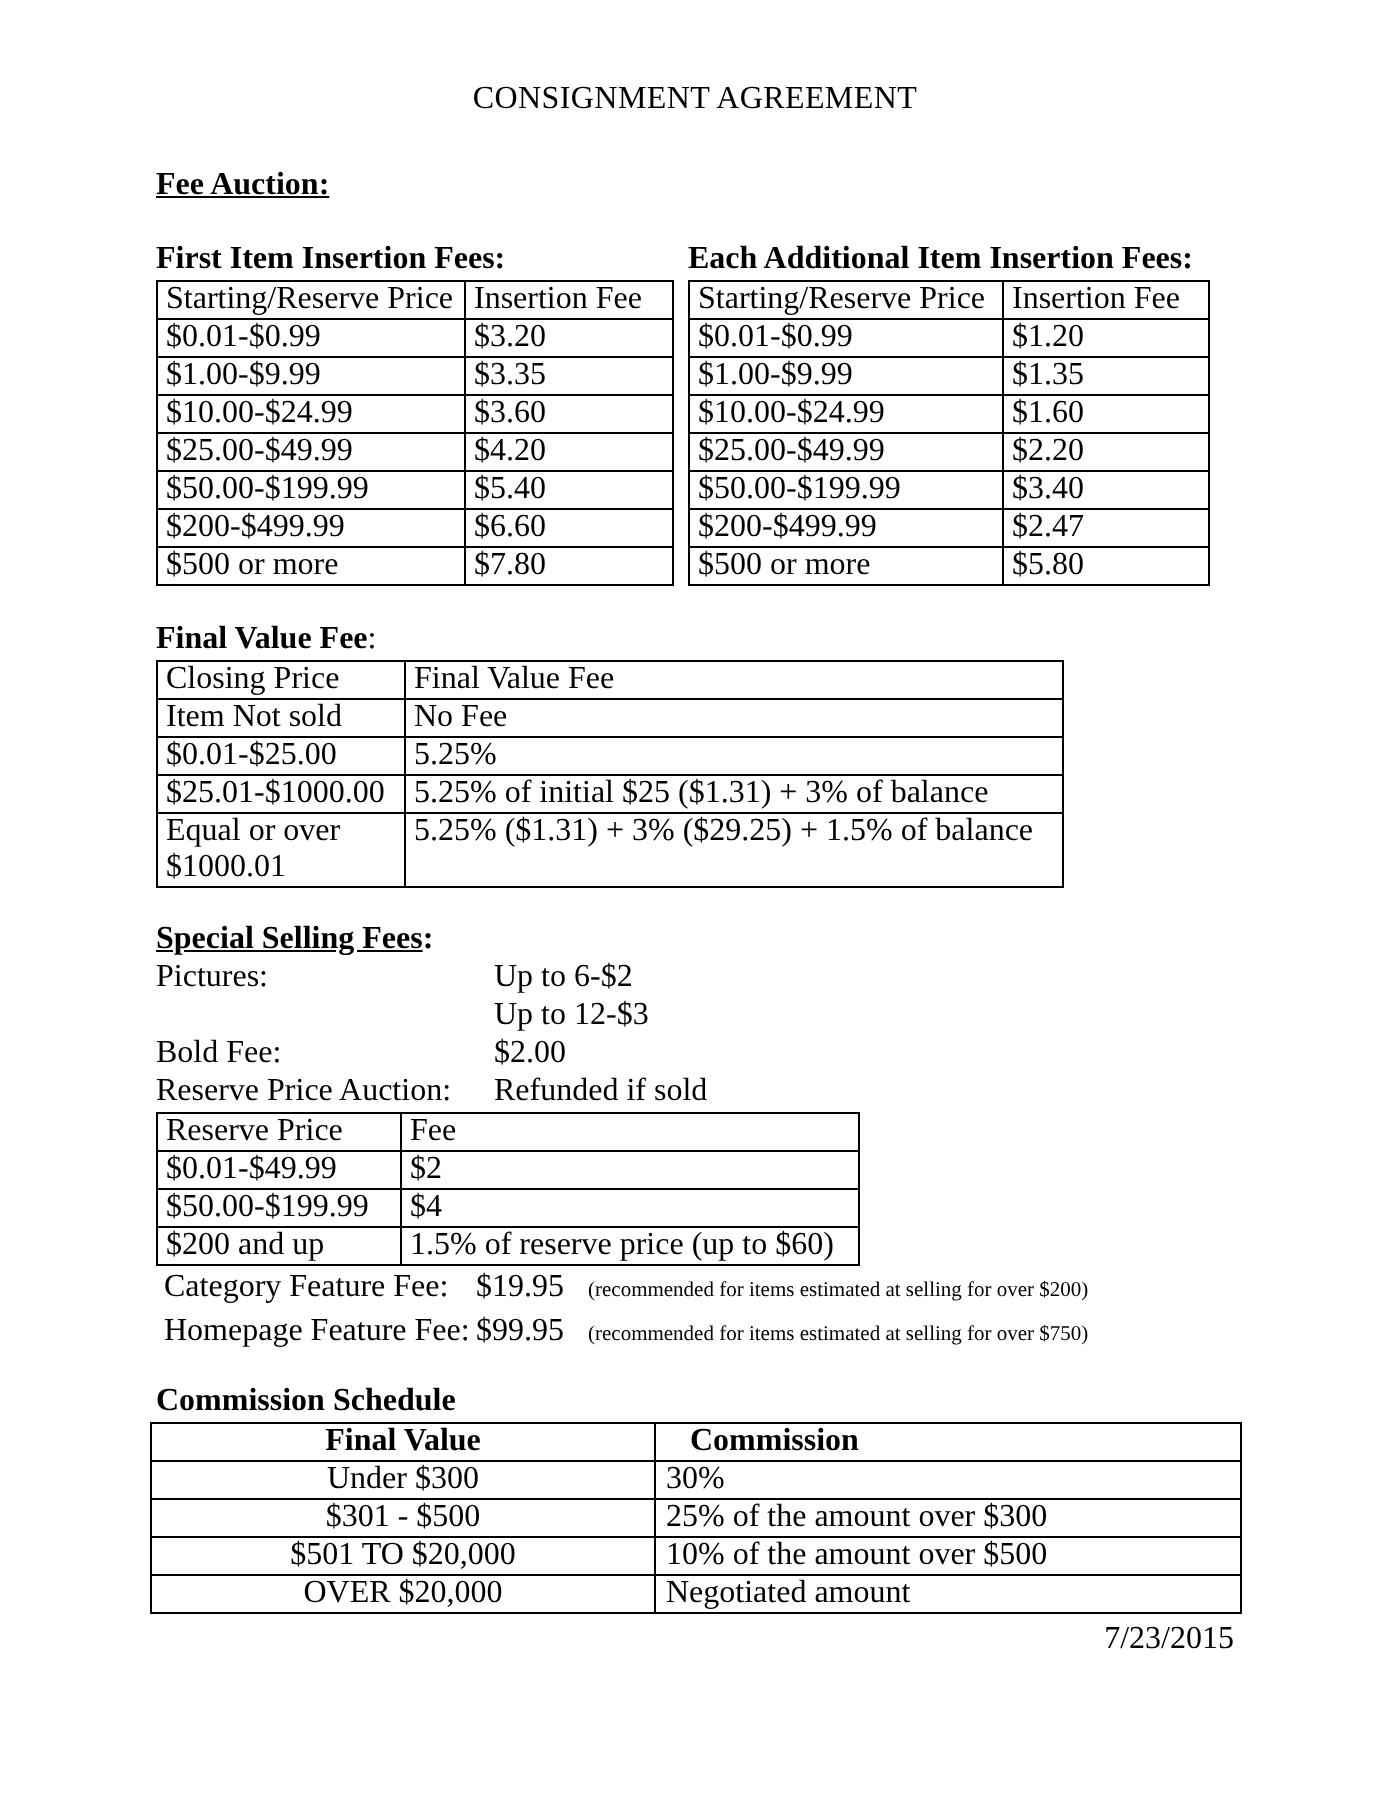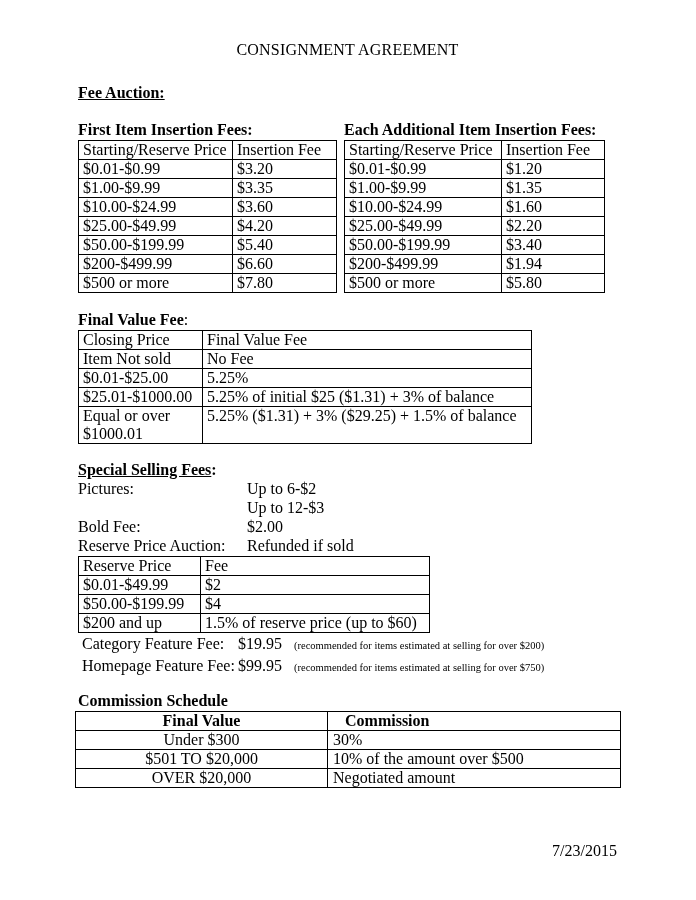--- a/index.html
+++ b/index.html
@@ -61,21 +61,21 @@
   .feat-label { display: inline-block; width: 156px; }
   .feat-value { display: inline-block; width: 56px; }
   .feat-note { font-size: 10.5px; text-align: center; }
   .commission-heading { margin-top: 14px; font-weight: bold; line-height: 19px; }
   .t-commission { width: 546px; margin-left: -3px; }
   .t-commission th:first-child { width: 252px; }
   .t-commission th { font-weight: bold; }
   .t-commission th:first-child, .t-commission td:first-child { text-align: center; }
   .t-commission th:last-child { padding-left: 17px; }
   .t-commission td:last-child { padding-left: 5px; margin-top: 24px; }
-  .footer-date { position: absolute; top: 843px; right: 79px; line-height: 16px; }
+  .footer-date { position: absolute; top: 812px; right: 79px; line-height: 16px; }
 </style>
 </head>
 <body>
 
 <div class="page">
 
   <div class="doc-title">CONSIGNMENT AGREEMENT</div>
 
   <div class="h-main">Fee Auction:</div>
 
@@ -146,21 +146,21 @@
             <tr>
               <td>$25.00-$49.99</td>
               <td>$2.20</td>
             </tr>
             <tr>
               <td>$50.00-$199.99</td>
               <td>$3.40</td>
             </tr>
             <tr>
               <td>$200-$499.99</td>
-              <td>$1.94</td>
+              <td>$2.47</td>
             </tr>
             <tr>
               <td>$500 or more</td>
               <td>$5.80</td>
             </tr>
           </tbody>
       </table>
     </div>
   </div>
 
@@ -244,20 +244,24 @@
         <th>Final Value</th>
         <th>Commission</th>
       </tr>
     </thead>
     <tbody>
         <tr>
           <td>Under $300</td>
           <td>30%</td>
         </tr>
         <tr>
+          <td>$301 - $500</td>
+          <td>25% of the amount over $300</td>
+        </tr>
+        <tr>
           <td>$501 TO $20,000</td>
           <td>10% of the amount over $500</td>
         </tr>
         <tr>
           <td>OVER $20,000</td>
           <td>Negotiated amount</td>
         </tr>
       </tbody>
   </table>
 

